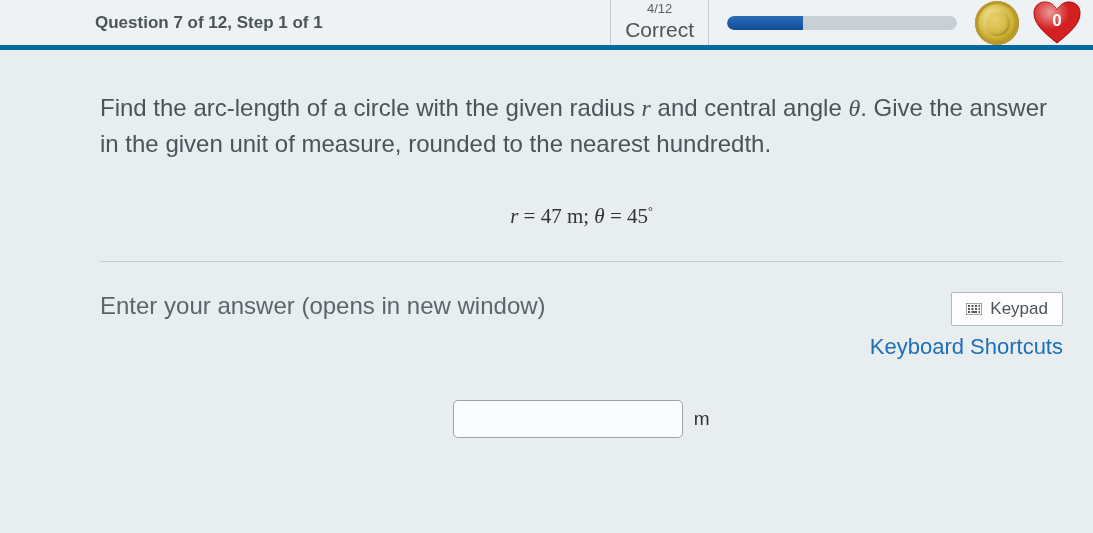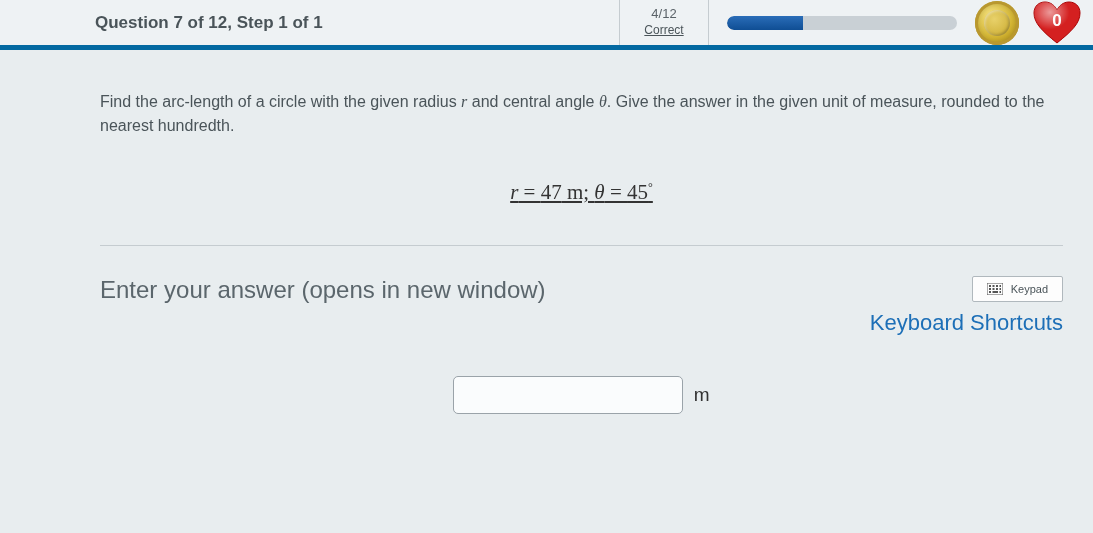--- a/index.html
+++ b/index.html
@@ -40,24 +40,23 @@
       height: 100%;
       justify-content: center;
       min-width: 90px;
     }
     .correct-fraction {
       font-size: 13px;
       color: #5a6268;
       margin-bottom: 2px;
     }
     .correct-label {
-      font-size: 12px;
+      font-size: 21px;
       color: #4a5459;
       font-weight: 500;
-      text-decoration: underline;
     }
     .progress-wrap {
       width: 230px;
       height: 14px;
       background: #c9d0d5;
       border-radius: 7px;
       margin: 0 18px;
       overflow: hidden;
       position: relative;
     }
@@ -102,36 +101,35 @@
       position: absolute;
       color: white;
       font-weight: bold;
       font-size: 17px;
       top: 10px;
     }
     .content {
       padding: 40px 30px 0 100px;
     }
     .problem-text {
-      font-size: 16px;
+      font-size: 24px;
       color: #4a5459;
       line-height: 1.5;
       margin-bottom: 42px;
     }
     .problem-text .ital {
       font-style: italic;
       font-family: Georgia, 'Times New Roman', serif;
     }
     .equation {
       text-align: center;
       font-size: 21px;
       font-family: Georgia, 'Times New Roman', serif;
       color: #333;
-      margin-bottom: 40px;
-      text-decoration: underline;
+      margin-bottom: 32px;
     }
     .equation .it {
       font-style: italic;
     }
     .equation sup {
       font-size: 12px;
       vertical-align: super;
     }
     .divider {
       border: none;
@@ -151,21 +149,21 @@
     .right-links {
       text-align: right;
     }
     .keypad-btn {
       display: inline-flex;
       align-items: center;
       gap: 8px;
       border: 1px solid #b0b8bd;
       background: #fdfdfd;
       padding: 6px 14px;
-      font-size: 11px;
+      font-size: 17px;
       color: #4a5459;
       cursor: pointer;
       border-radius: 2px;
       margin-bottom: 8px;
     }
     .keypad-icon {
       width: 16px;
       height: 12px;
       display: inline-block;
     }

